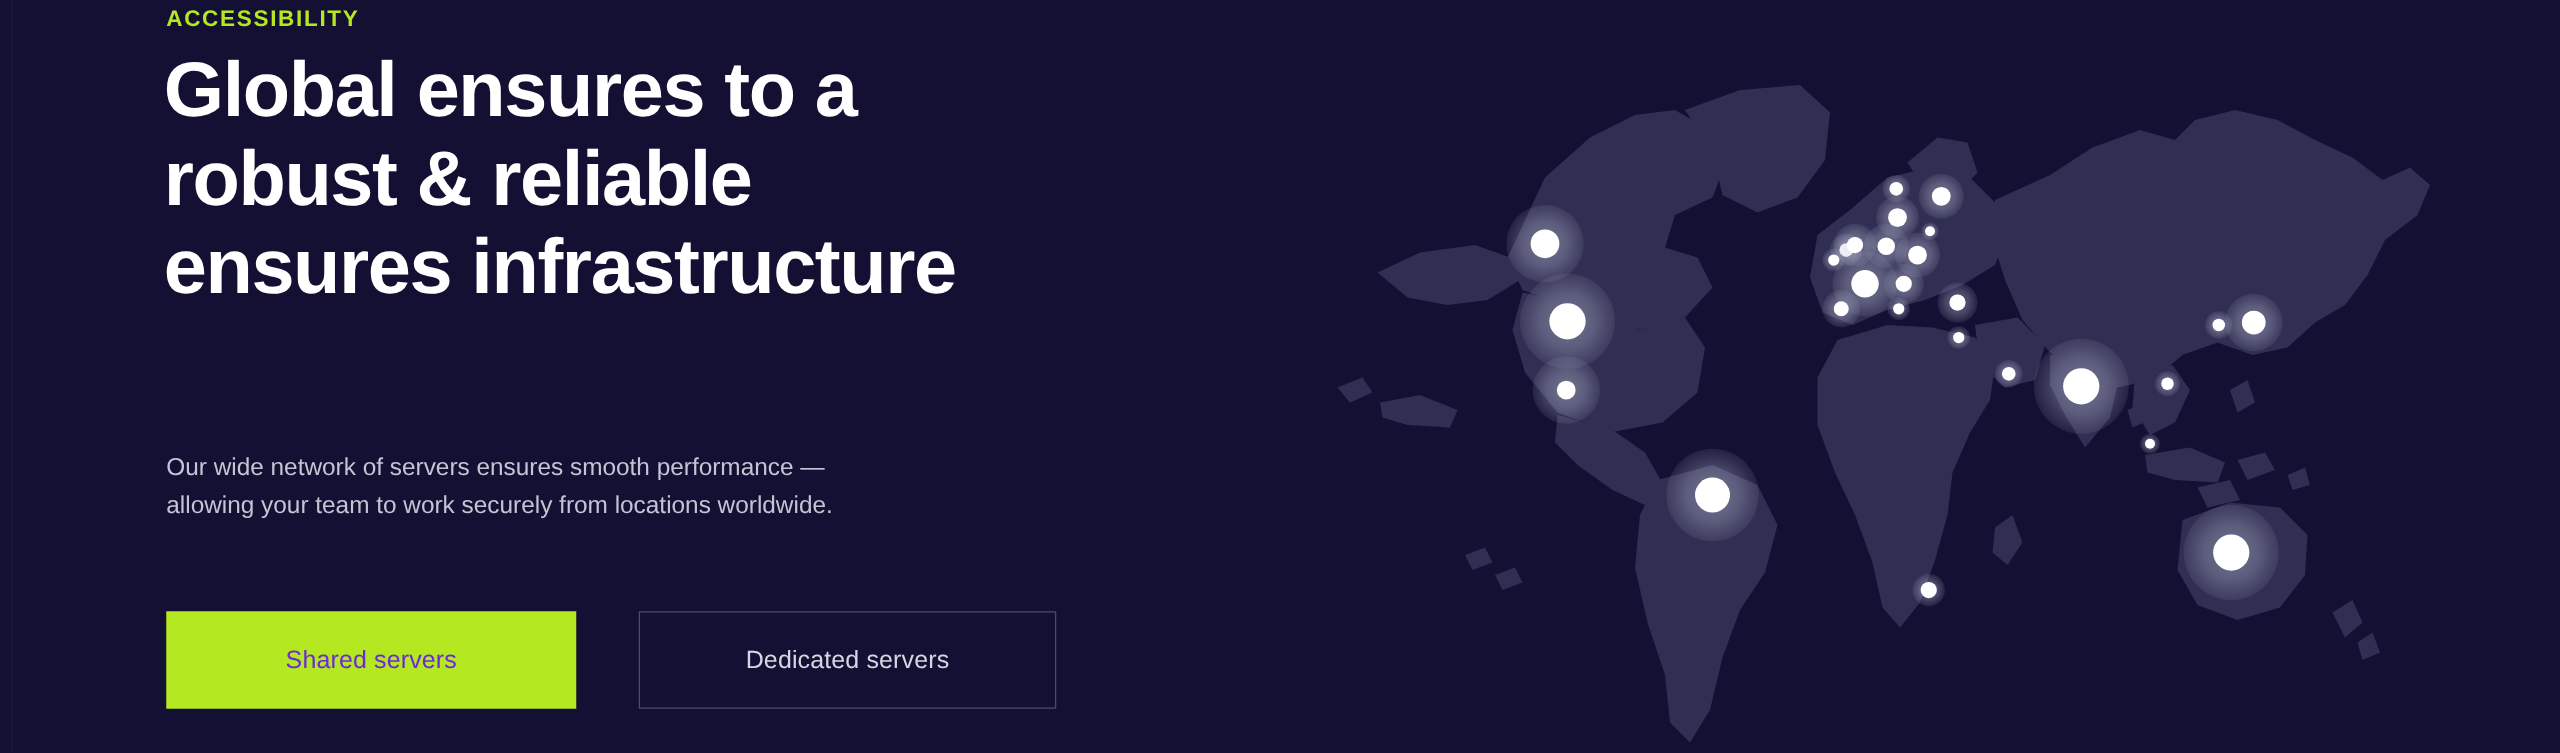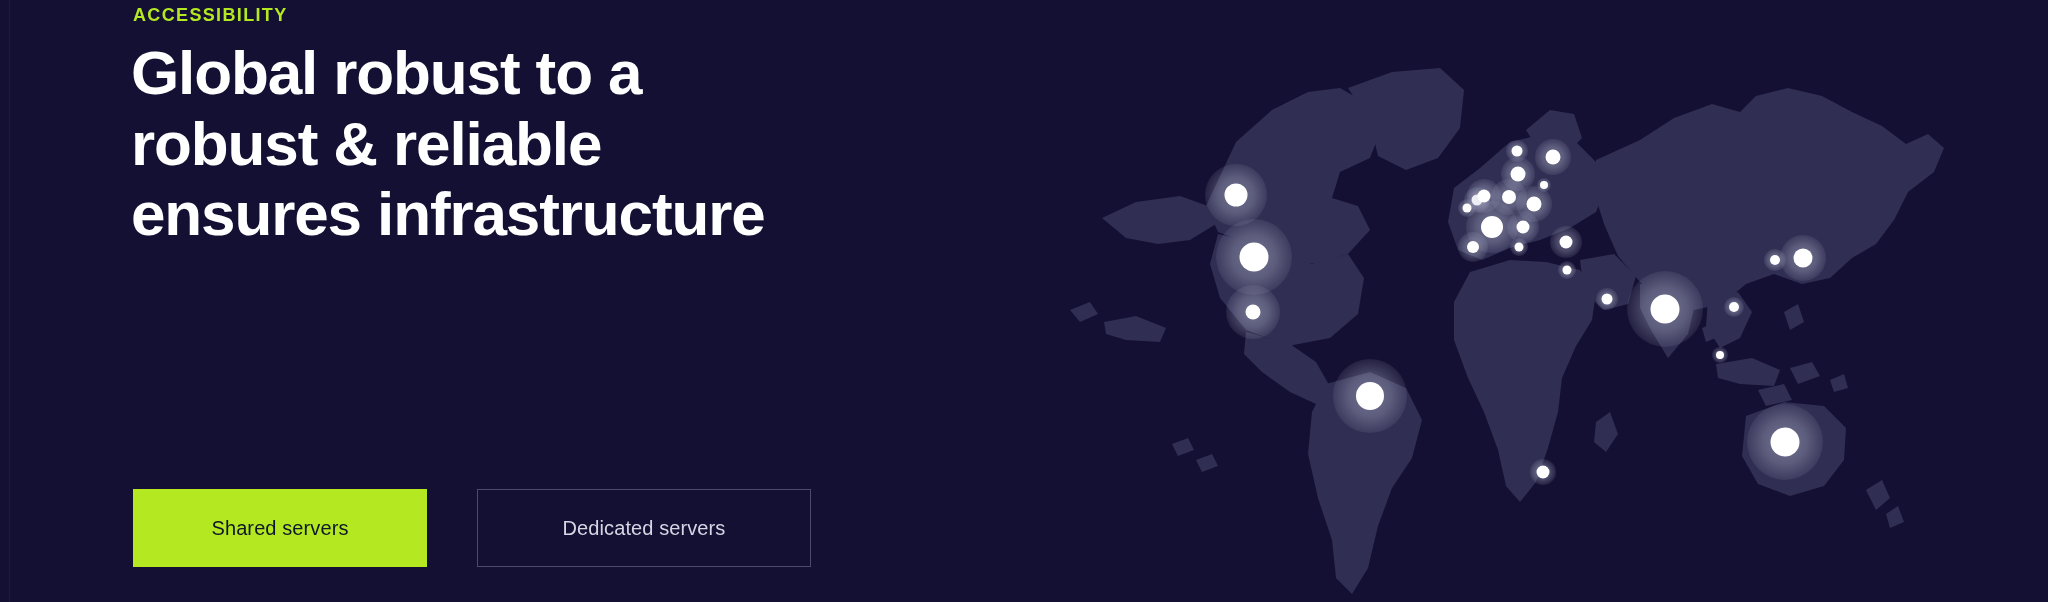--- a/index.html
+++ b/index.html
@@ -90,23 +90,23 @@
     font-family:"Liberation Sans", sans-serif;
     font-size:20px;
     font-weight:400;
     letter-spacing:0.005em;
     border-radius:0;
     cursor:pointer;
     white-space:nowrap;
   }
 
   .btn-primary{
-    width:294px;
+    width:328px;
     background:#b4e820;
-    color:#0f172a;
+    color:#6d28d9;
     border:none;
   }
 
   .btn-secondary{
     width:334px;
     background:transparent;
     color:#d4d6e4;
     border:1.6px solid #4c4a6b;
     text-align:right;
   }
@@ -127,25 +127,29 @@
 
 <div class="edge-rule"></div>
 
 <main class="stage">
 
   <div class="content">
 
     <div class="eyebrow">ACCESSIBILITY</div>
 
     <h1 class="headline">
-      <span class="hl-line">Global robust to a</span>
+      <span class="hl-line">Global ensures to a</span>
       <span class="hl-line">robust &amp; reliable</span>
       <span class="hl-line">ensures infrastructure</span>
     </h1>
 
+    <p class="subcopy">
+      <span class="sub-line">Our wide network of servers ensures smooth performance —</span>
+      <span class="sub-line">allowing your team to work securely from locations worldwide.</span>
+    </p>
 
     <div class="actions">
       <button class="btn btn-primary">Shared servers</button>
       <button class="btn btn-secondary">Dedicated servers</button>
     </div>
 
   </div>
 
   <div class="map-wrap">
     <svg viewBox="0 0 1008 620" preserveAspectRatio="xMidYMid meet">

